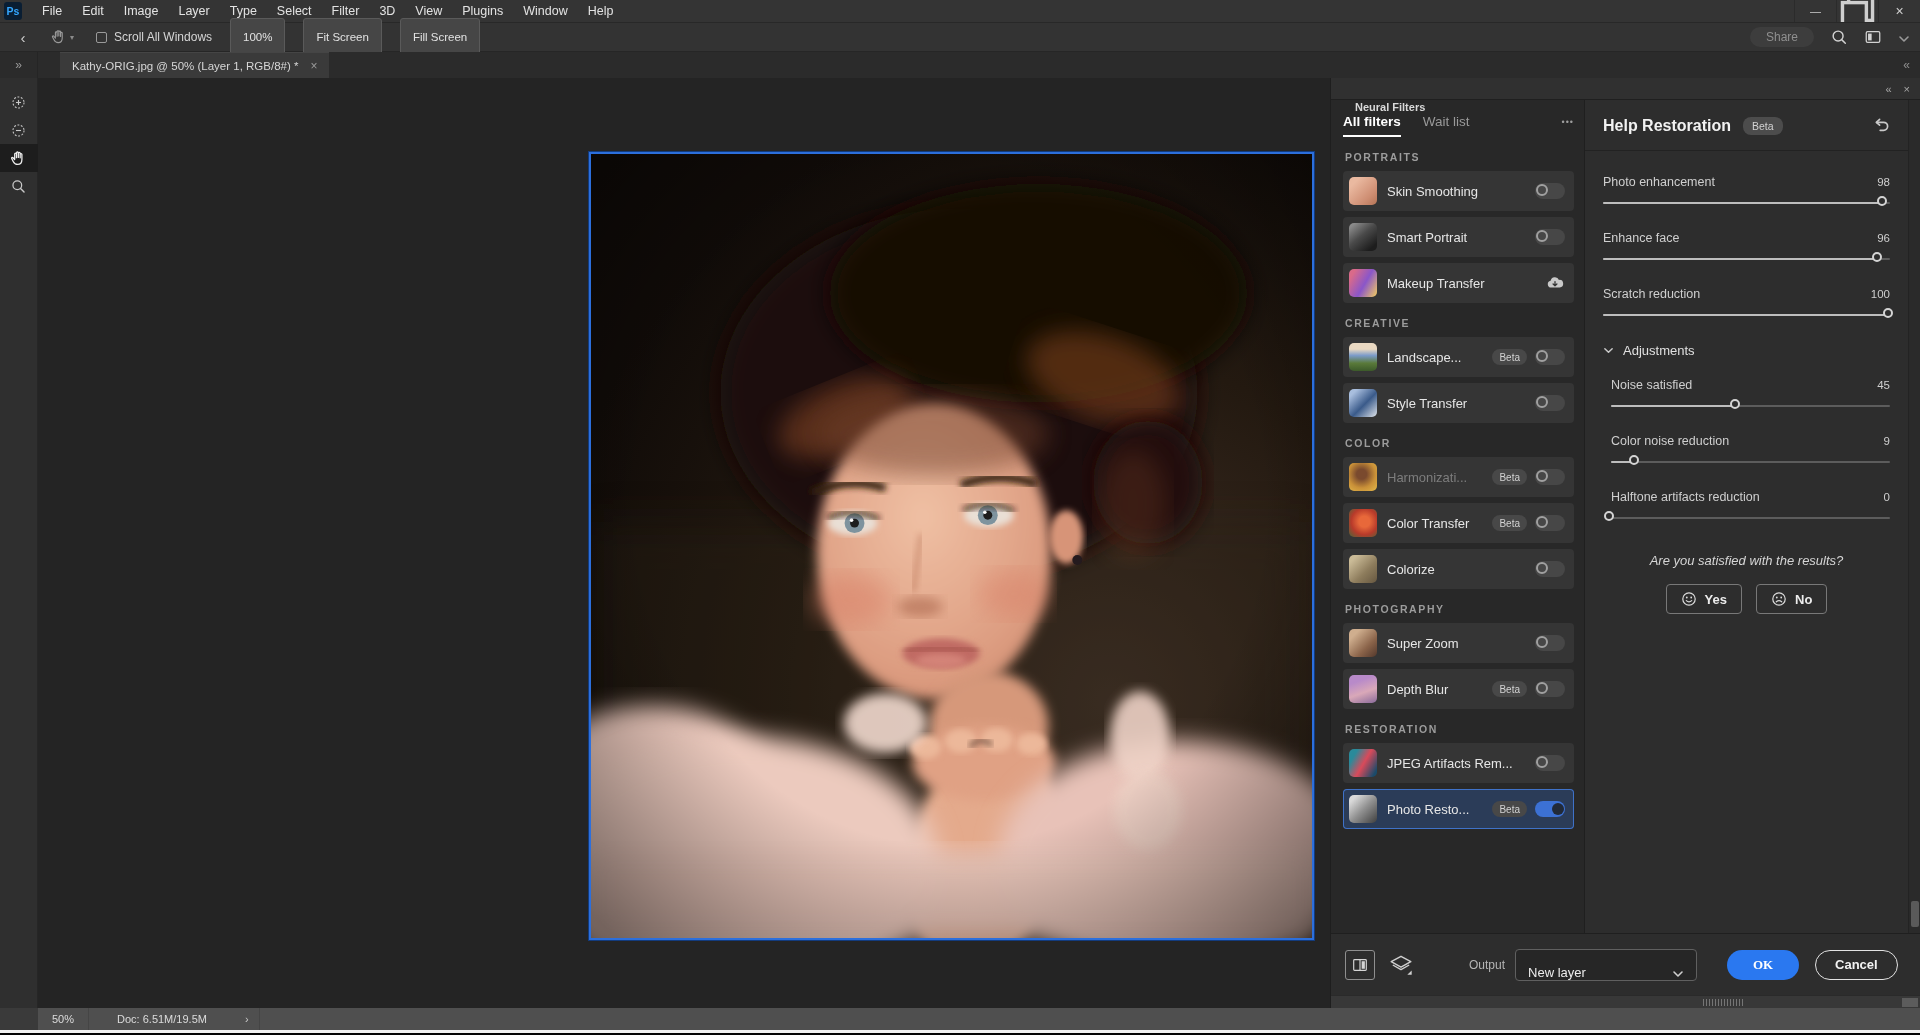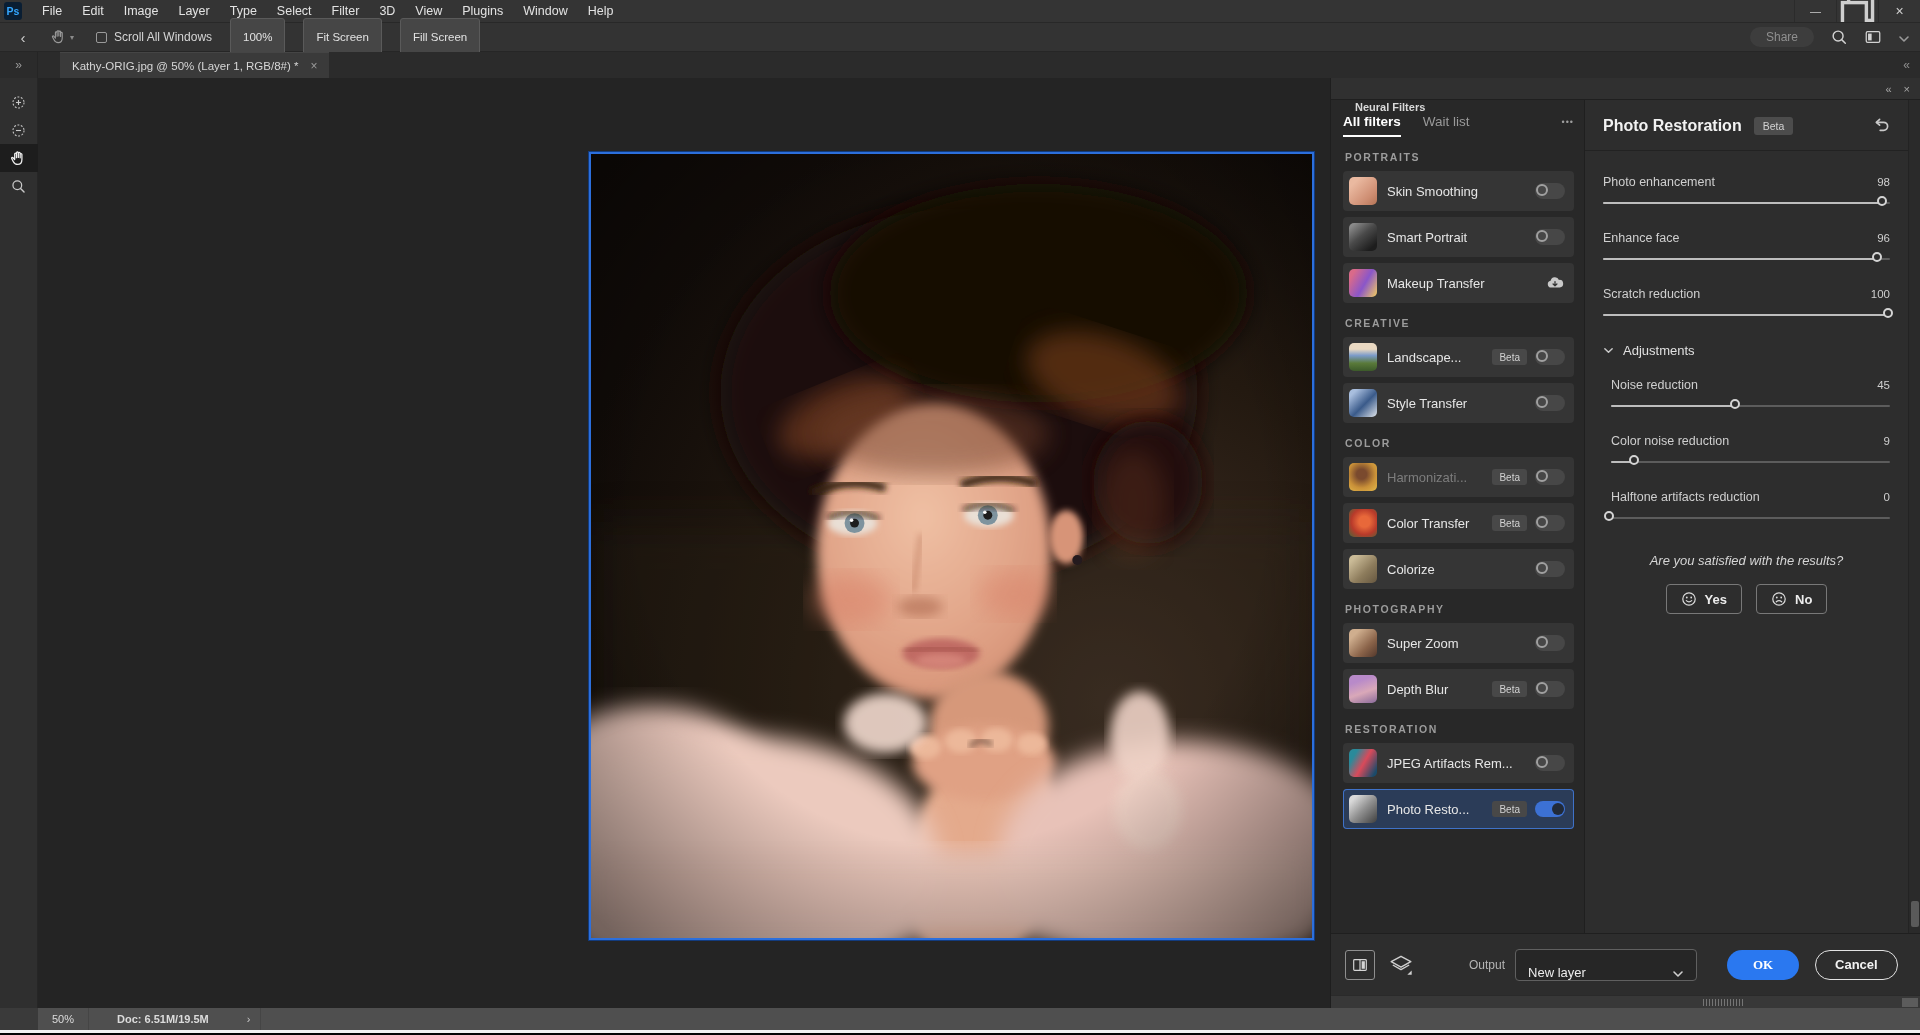--- a/index.html
+++ b/index.html
@@ -64,21 +64,21 @@
   .nf-tab.active { color:#ffffff; font-weight:bold; }
   .nf-tab.active::after { content:""; position:absolute; left:0; right:0; bottom:0; height:2px; background:#ffffff; }
   .nf-tabs-menu { margin-left:auto; color:#9e9e9e; font-size:9px; letter-spacing:1px; padding-bottom:8px; }
 
   .nf-section-title { font-size:10.5px; letter-spacing:1.6px; color:#9c9c9c; margin:14px 2px 8px 2px; font-weight:bold; }
   .filter-row { height:40px; background:#353535; border-radius:4px; display:flex; align-items:center; padding:0 9px 0 6px; margin-bottom:6px; }
   .filter-row.selected { background:#2b3c58; box-shadow:0 0 0 1px #3f72c8 inset; }
   .filter-thumb { width:28px; height:28px; border-radius:5px; flex:0 0 auto; }
   .filter-label { flex:1 1 auto; margin-left:10px; font-size:13px; color:#e6e6e6; white-space:nowrap; overflow:hidden; }
   .filter-row.disabled .filter-label { color:#7d7d7d; }
-  .beta-badge { background:#484848; color:#d2d2d2; font-size:10px; border-radius:3px; padding:2.5px 7px; margin-right:8px; flex:0 0 auto; }
+  .beta-badge { background:#484848; color:#d2d2d2; font-size:10px; border-radius:8px; padding:2.5px 7px; margin-right:8px; flex:0 0 auto; }
   .toggle { width:30px; height:16px; border-radius:8px; background:#474747; position:relative; flex:0 0 auto; }
   .toggle .knob { position:absolute; top:1px; left:1px; width:12px; height:12px; border-radius:50%; border:2px solid #a0a0a0; background:transparent; }
   .toggle.on { background:#3c71d4; }
   .toggle.on .knob { left:auto; right:1px; top:2px; width:12px; height:12px; border:none; background:#222a38; }
   .cloud-btn { color:#c9c9c9; width:20px; height:20px; flex:0 0 auto; }
   .cloud-btn svg { width:100%; height:100%; }
 
   
   .th-skin { background:linear-gradient(135deg,#eab9a0 20%,#cf8f74 70%,#b57456); }
   .th-portrait { background:linear-gradient(140deg,#8a8a8a 10%,#4a4a4a 45%,#1d1d1d 85%); }
@@ -133,21 +133,21 @@
   .cancel-btn { margin-left:16px; height:30px; border-radius:15px; border:1.5px solid #e2e2e2; background:transparent; color:#f2f2f2; font-size:13px; font-weight:bold; padding:0 19px; font-family:inherit; }
 
   .nf-scrollstrip { flex:0 0 auto; height:13px; background:#383838; border-top:1px solid #2a2a2a; position:relative; }
   .nf-scrollstrip .grip { position:absolute; left:372px; top:3px; width:42px; height:7px; background:repeating-linear-gradient(90deg,#757575 0 1px,transparent 1px 3px); }
   .nf-scrollstrip .corner { position:absolute; right:2px; top:2px; width:16px; height:9px; background:#5c5c5c; }
 
   
   .statusbar { height:22px; background:#4f4f4f; display:flex; align-items:center; flex:0 0 auto; font-size:11px; color:#dcdcdc; }
   .status-left-pad { width:38px; height:100%; background:#3a3a3a; flex:0 0 auto; }
   .status-zoom { padding:0 14px; height:100%; display:flex; align-items:center; border-right:1px solid #454545; }
-  .status-doc { padding:0 28px; height:100%; display:flex; align-items:center;font-weight:bold; }
+  .status-doc { padding:0 28px; height:100%; display:flex; align-items:center; }
   .status-chevron { color:#c9c9c9; font-size:11px; padding:0 10px; height:100%; display:flex; align-items:center; border-right:1px solid #454545; }
   .bottom-edge { height:5px; background:linear-gradient(#f2f2f2 0 3px,#050505 3px 5px); flex:0 0 auto; }
 </style>
 </head>
 <body>
 
 <div class="app">
 
   <div class="menubar">
     <div class="ps-logo">Ps</div>
@@ -445,21 +445,21 @@
                 <span class="beta-badge">Beta</span>
                 <div class="toggle on">
                   <span class="knob"></span>
                 </div>
               </div>
             </div>
         </div>
 
         <div class="nf-detail">
           <div class="detail-header">
-            <span class="detail-title">Photo Restoration</span>
+            <span class="detail-title">Help Restoration</span>
             <span class="beta-badge">Beta</span>
             <div class="reset-btn">
               <svg viewBox="0 0 20 20">
                   <path d="M6.8 6.3 H13.6 a4 4 0 0 1 0 8 H10.2" fill="none" stroke="currentColor" stroke-width="1.7" stroke-linecap="round"></path>
                   <path d="M9.6 3.4 L6.3 6.3 L9.6 9.2" fill="none" stroke="currentColor" stroke-width="1.7" stroke-linecap="round" stroke-linejoin="round"></path>
                 </svg>
             </div>
           </div>
 
           <div class="detail-body">
@@ -497,21 +497,21 @@
               </div>
             <div class="adjustments-header">
               <svg viewBox="0 0 12 12">
                   <path d="M2 4 L6 8 L10 4" fill="none" stroke="currentColor" stroke-width="1.6" stroke-linecap="round" stroke-linejoin="round"></path>
                 </svg>
               <span>Adjustments</span>
             </div>
             <div id="adj-sliders" class="adj">
                 <div class="slider">
                   <div class="s-top">
-                    <span class="s-label">Noise reduction</span>
+                    <span class="s-label">Noise satisfied</span>
                     <span class="s-value">45</span>
                   </div>
                   <div class="s-track">
                     <div class="s-fill" style="width:45%"></div>
                     <div class="s-thumb" style="left:45%"></div>
                   </div>
                 </div>
                 <div class="slider">
                   <div class="s-top">
                     <span class="s-label">Color noise reduction</span>

